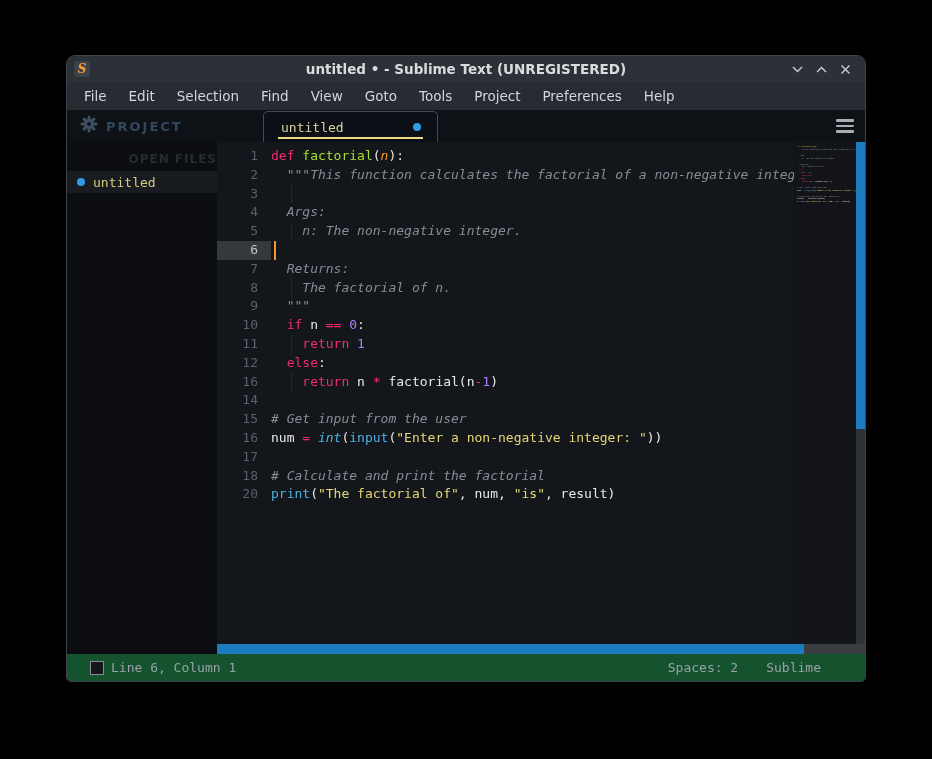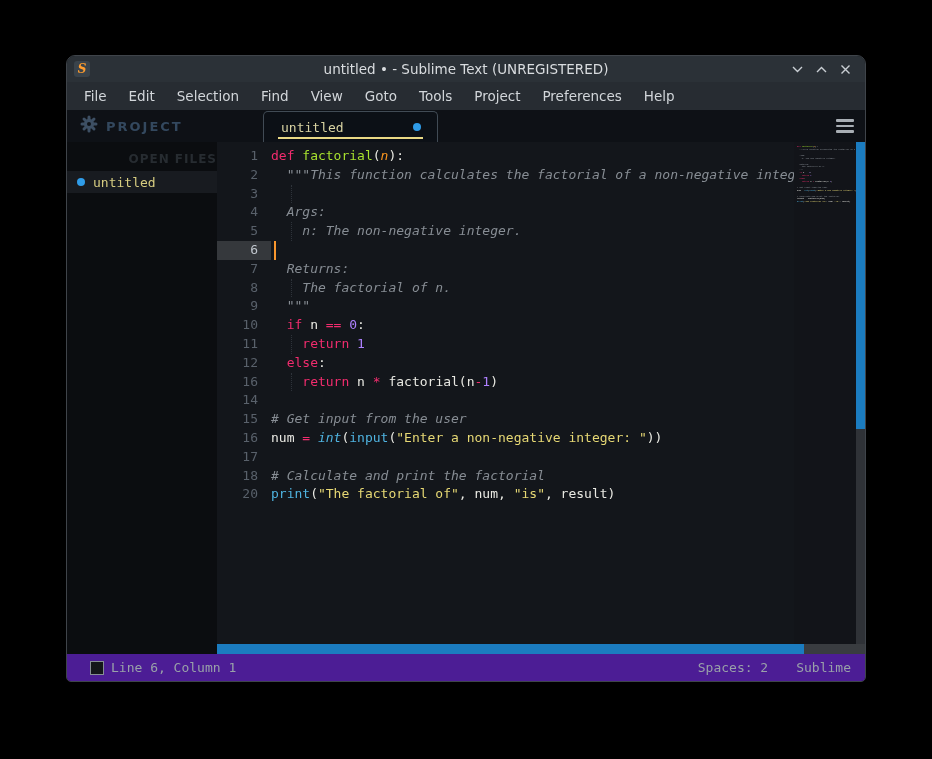--- a/index.html
+++ b/index.html
@@ -10,21 +10,21 @@
   .window{
     position:absolute;left:66px;top:55px;width:800px;height:627px;box-sizing:border-box;
     border:1px solid #3f444a;border-radius:9px 9px 5px 5px;overflow:hidden;
     background:#101317;display:flex;flex-direction:column;
   }
   
   .titlebar{height:26px;background:#2b3137;display:flex;align-items:center;position:relative;flex:0 0 auto;}
   .app-logo{width:16px;height:16px;margin-left:7px;border-radius:3px;background:#3a434b;
     display:flex;align-items:center;justify-content:center;
     color:#ff9d2e;font-weight:bold;font-size:12px;font-family:"DejaVu Serif",serif;font-style:italic;line-height:1;}
-  .title-text{position:absolute;left:0;right:0;text-align:center;color:#d9dcdf;font-size:13.5px;pointer-events:none;}
+  .title-text{position:absolute;left:0;right:0;text-align:center;color:#d9dcdf;font-size:13.5px;pointer-events:none;font-weight:bold;}
   .win-controls{margin-left:auto;display:flex;align-items:center;gap:9px;padding-right:12px;z-index:2;}
   .win-btn{width:15px;height:15px;display:flex;align-items:center;justify-content:center;}
   .win-btn svg{stroke:#c9ced3;stroke-width:1.4;fill:none;}
   
   .menubar{height:28px;background:#272c32;display:flex;align-items:stretch;flex:0 0 auto;}
   .menu-item{display:flex;align-items:center;padding:0 11px;color:#d2d6da;font-size:13.5px;}
   .menu-item:first-child{margin-left:6px;}
   
   .tabstrip{height:32px;background:#0e1116;display:flex;align-items:stretch;flex:0 0 auto;}
   .side-header{width:150px;flex:0 0 auto;display:flex;align-items:center;}
@@ -63,24 +63,24 @@
   .mini-inner .cl{display:block;overflow:hidden;}
   
   .vscroll{width:9px;flex:0 0 auto;display:flex;flex-direction:column;background:#0e1013;}
   .vthumb{height:287px;background:var(--accent-blue);}
   .vtrack{flex:1;background:#2f3237;}
   .hscroll-row{height:10px;flex:0 0 auto;display:flex;background:#0d0f12;}
   .hs-spacer{width:150px;flex:0 0 auto;background:#0b0d10;}
   .hthumb{width:587px;flex:0 0 auto;background:var(--accent-blue);}
   .htrack{flex:1;background:#393c40;}
   
-  .statusbar{flex:1;background:#4c1d95;display:flex;align-items:center;
+  .statusbar{flex:1;background:#14532d;display:flex;align-items:center;
     font-family:"DejaVu Sans Mono",monospace;font-size:13px;color:#99a1a9;}
   .st-icon{width:12px;height:12px;border:1px solid #878e95;background:#14171a;margin-left:23px;margin-right:7px;flex:0 0 auto;}
-  .st-right{margin-left:auto;display:flex;gap:28px;padding-right:14px;justify-content:flex-end;}
+  .st-right{margin-left:auto;display:flex;gap:28px;padding-right:44px;justify-content:flex-end;}
 </style>
 </head>
 <body>
 
 <div class="window">
 
   <div class="titlebar">
     <div class="app-logo">S</div>
     <div class="title-text">untitled • - Sublime Text (UNREGISTERED)</div>
     <div class="win-controls" id="win-controls">

